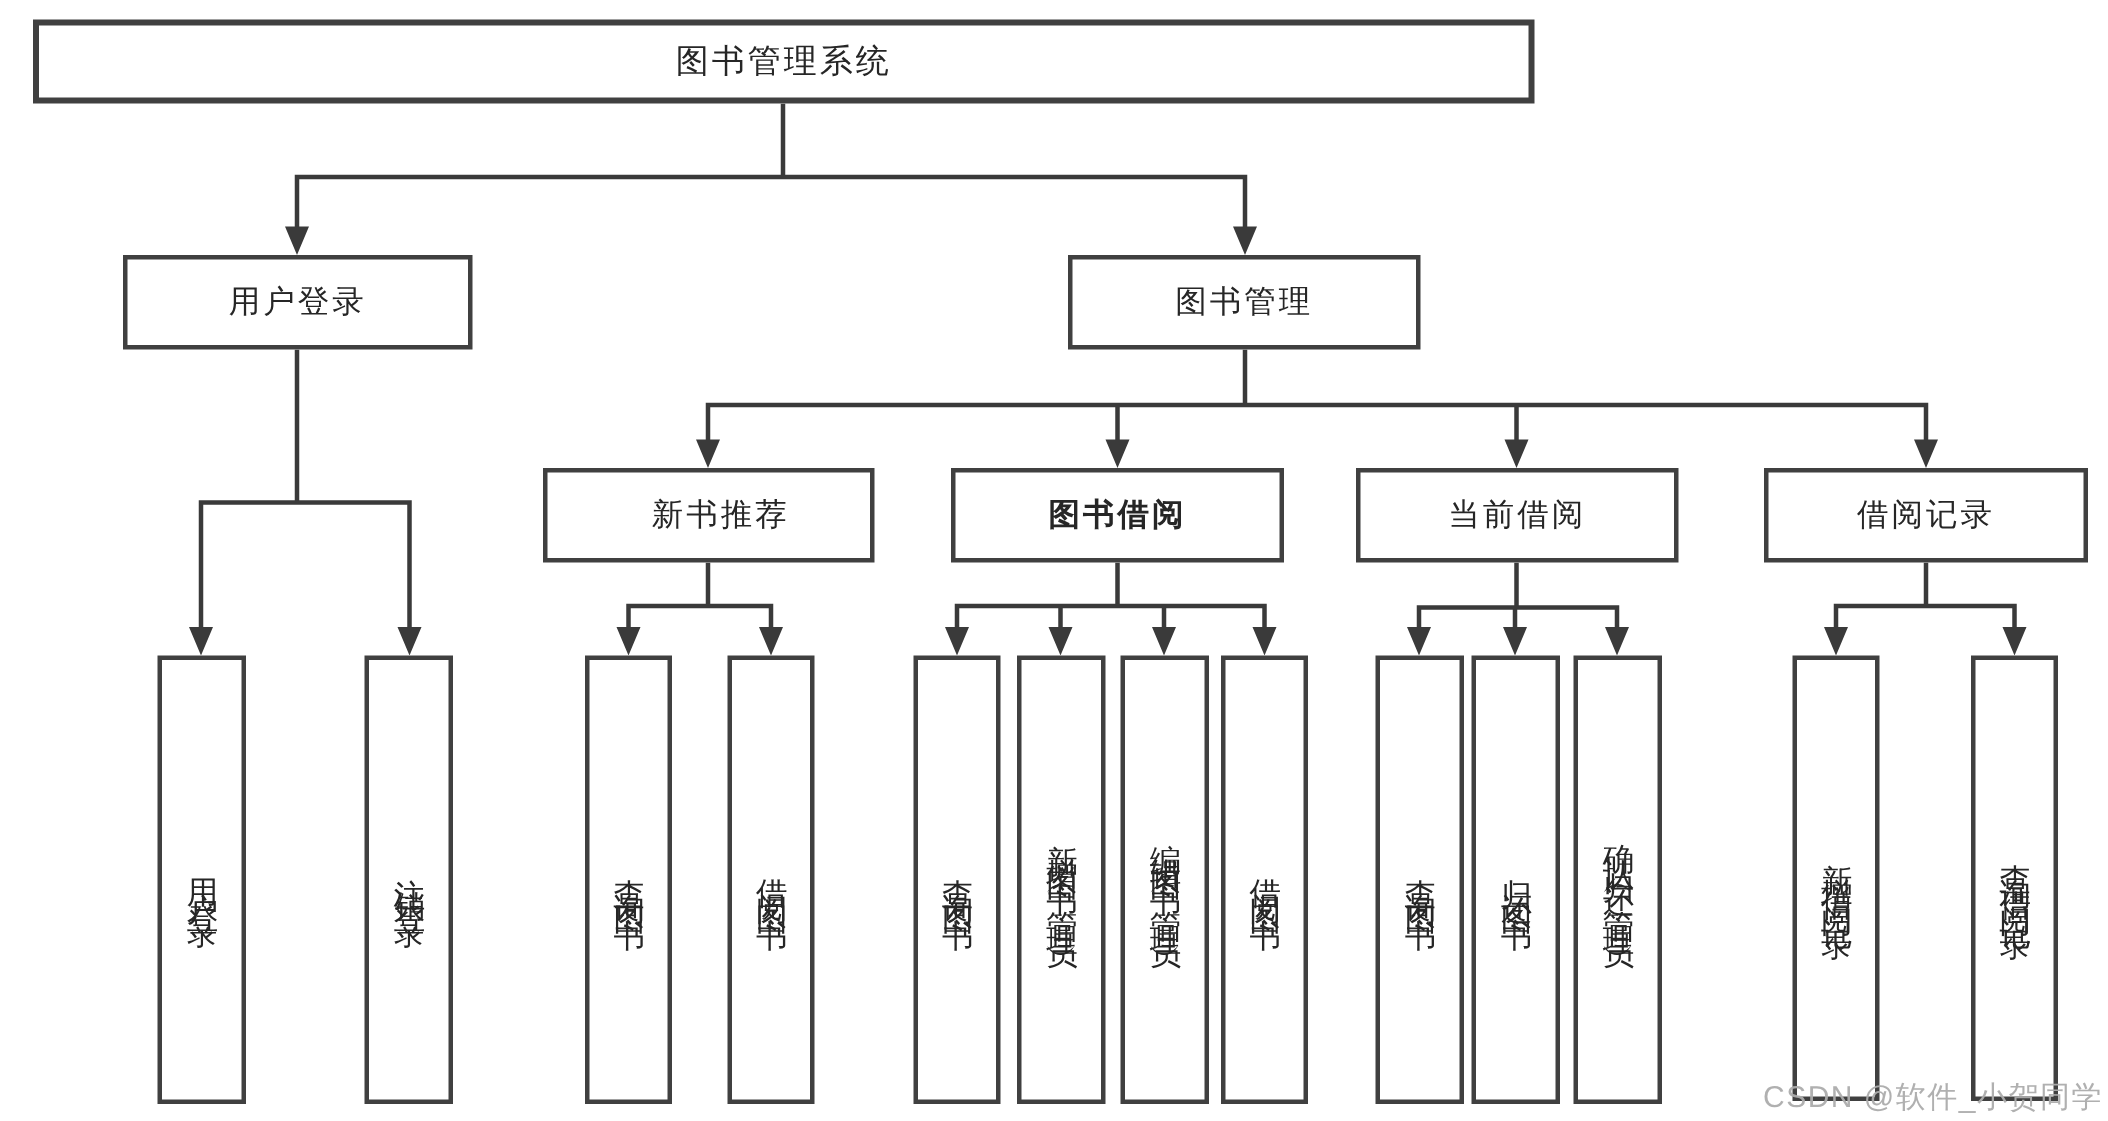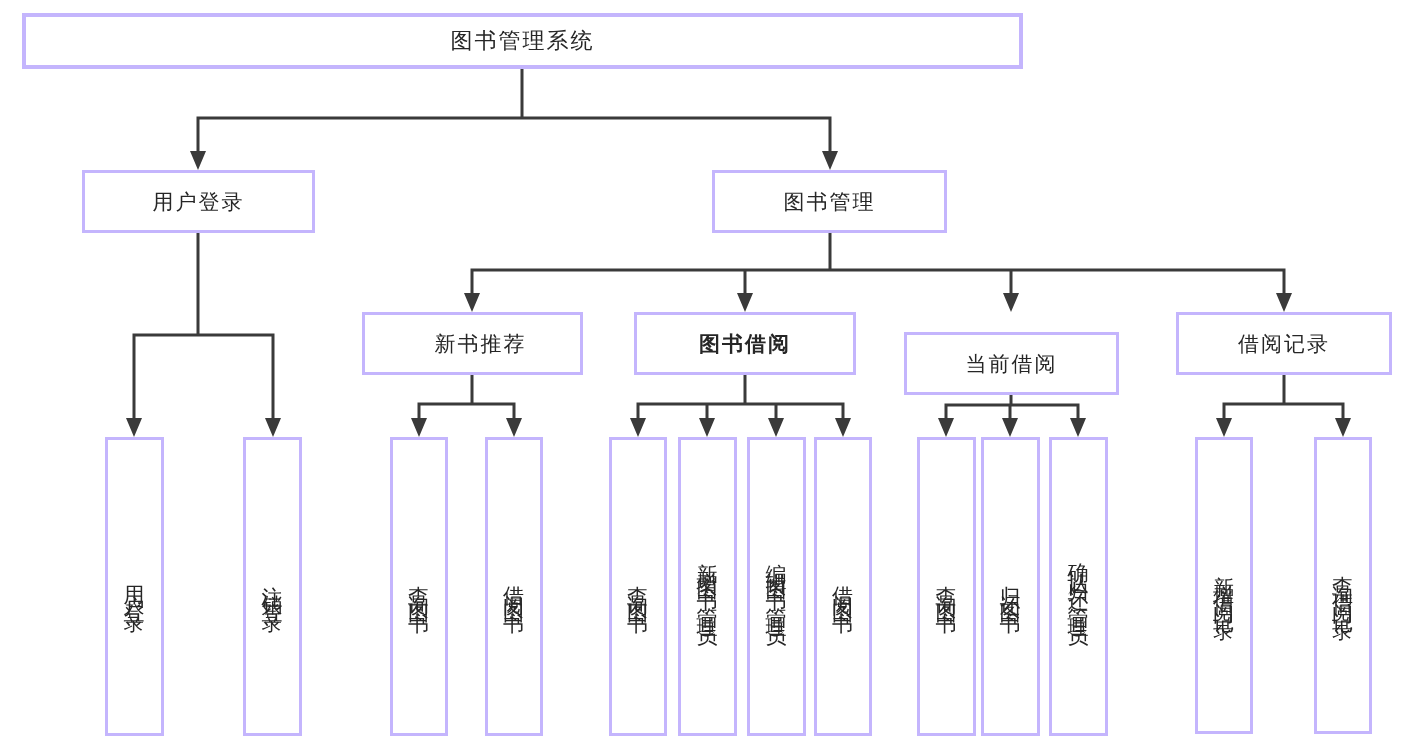--- a/index.html
+++ b/index.html
@@ -20,21 +20,21 @@
     left: 0;
     top: 0;
     width: 1405px;
     height: 747px;
     pointer-events: none;
   }
   .node {
     position: absolute;
     box-sizing: border-box;
     background: #ffffff;
-    border: 3px solid #c4b5fd;
+    border: 3px solid #404040;
     color: #262626;
     display: flex;
     align-items: center;
     justify-content: center;
     text-align: center;
     line-height: 1;
   }
   .node.h {
     font-size: 21px;
     letter-spacing: 2px;
@@ -69,29 +69,30 @@
   <svg id="edge-layer" viewBox="0 0 1405 747" xmlns="http://www.w3.org/2000/svg">
       <path d="M522,69 L522,118 M196.5,118 L831.5,118 M198,118 L198,154 M830,118 L830,154 M198,233 L198,335 M132.5,335 L274.5,335 M134,335 L134,421 M273,335 L273,421 M830,233 L830,270 M470.5,270 L1285.5,270 M472,270 L472,296 M745,270 L745,296 M1011,270 L1011,296 M1284,270 L1284,296 M472,375 L472,404 M417.5,404 L515.5,404 M419,404 L419,421 M514,404 L514,421 M745,375 L745,404 M636.5,404 L844.5,404 M638,404 L638,421 M707,404 L707,421 M776,404 L776,421 M843,404 L843,421 M1011,375 L1011,405 M944.5,405 L1079.5,405 M946,405 L946,421 M1010,405 L1010,421 M1078,405 L1078,421 M1284,375 L1284,404 M1222.5,404 L1344.5,404 M1224,404 L1224,421 M1343,404 L1343,421" fill="none" stroke="#3a3a3a" stroke-width="3"></path>
       <path d="M190,151 L206,151 L198,170 Z M822,151 L838,151 L830,170 Z M126,418 L142,418 L134,437 Z M265,418 L281,418 L273,437 Z M464,293 L480,293 L472,312 Z M737,293 L753,293 L745,312 Z M1003,293 L1019,293 L1011,312 Z M1276,293 L1292,293 L1284,312 Z M411,418 L427,418 L419,437 Z M506,418 L522,418 L514,437 Z M630,418 L646,418 L638,437 Z M699,418 L715,418 L707,437 Z M768,418 L784,418 L776,437 Z M835,418 L851,418 L843,437 Z M938,418 L954,418 L946,437 Z M1002,418 L1018,418 L1010,437 Z M1070,418 L1086,418 L1078,437 Z M1216,418 L1232,418 L1224,437 Z M1335,418 L1351,418 L1343,437 Z" fill="#3a3a3a" stroke="none"></path>
     </svg>
   <div id="node-layer">
       <div class="node h root" style="left: 22px; top: 13px; width: 1001px; height: 56px;">图书管理系统</div>
       <div class="node h" style="left: 82px; top: 170px; width: 233px; height: 63px;">用户登录</div>
       <div class="node h" style="left: 712px; top: 170px; width: 235px; height: 63px;">图书管理</div>
       <div class="node h" style="left: 362px; top: 312px; width: 221px; height: 63px; padding-left: 16px;">新书推荐</div>
       <div class="node h" style="left: 634px; top: 312px; width: 222px; height: 63px; font-weight: bold;">图书借阅</div>
-      <div class="node h" style="left: 904px; top: 312px; width: 215px; height: 63px; margin-top: 20px;">当前借阅</div>
+      <div class="node h" style="left: 904px; top: 312px; width: 215px; height: 63px;">当前借阅</div>
       <div class="node h" style="left: 1176px; top: 312px; width: 216px; height: 63px;">借阅记录</div>
       <div class="node v" style="left: 105px; top: 437px; width: 59px; height: 299px;">用户登录</div>
       <div class="node v" style="left: 243px; top: 437px; width: 59px; height: 299px;">注销登录</div>
       <div class="node v" style="left: 390px; top: 437px; width: 58px; height: 299px;">查询图书</div>
       <div class="node v" style="left: 485px; top: 437px; width: 58px; height: 299px;">借阅图书</div>
       <div class="node v" style="left: 609px; top: 437px; width: 58px; height: 299px;">查询图书</div>
       <div class="node v" style="left: 678px; top: 437px; width: 59px; height: 299px;">新增图书（管理员）</div>
       <div class="node v" style="left: 747px; top: 437px; width: 59px; height: 299px;">编辑图书（管理员）</div>
       <div class="node v" style="left: 814px; top: 437px; width: 58px; height: 299px;">借阅图书</div>
       <div class="node v" style="left: 917px; top: 437px; width: 59px; height: 299px;">查询图书</div>
       <div class="node v" style="left: 981px; top: 437px; width: 59px; height: 299px;">归还图书</div>
       <div class="node v" style="left: 1049px; top: 437px; width: 59px; height: 299px;">确认归还（管理员）</div>
       <div class="node v" style="left: 1195px; top: 437px; width: 58px; height: 297px;">新增借阅记录</div>
       <div class="node v" style="left: 1314px; top: 437px; width: 58px; height: 297px;">查询借阅记录</div>
     </div>
+  <div class="watermark">CSDN @软件_小贺同学</div>
 </div>
 
 </body></html>

